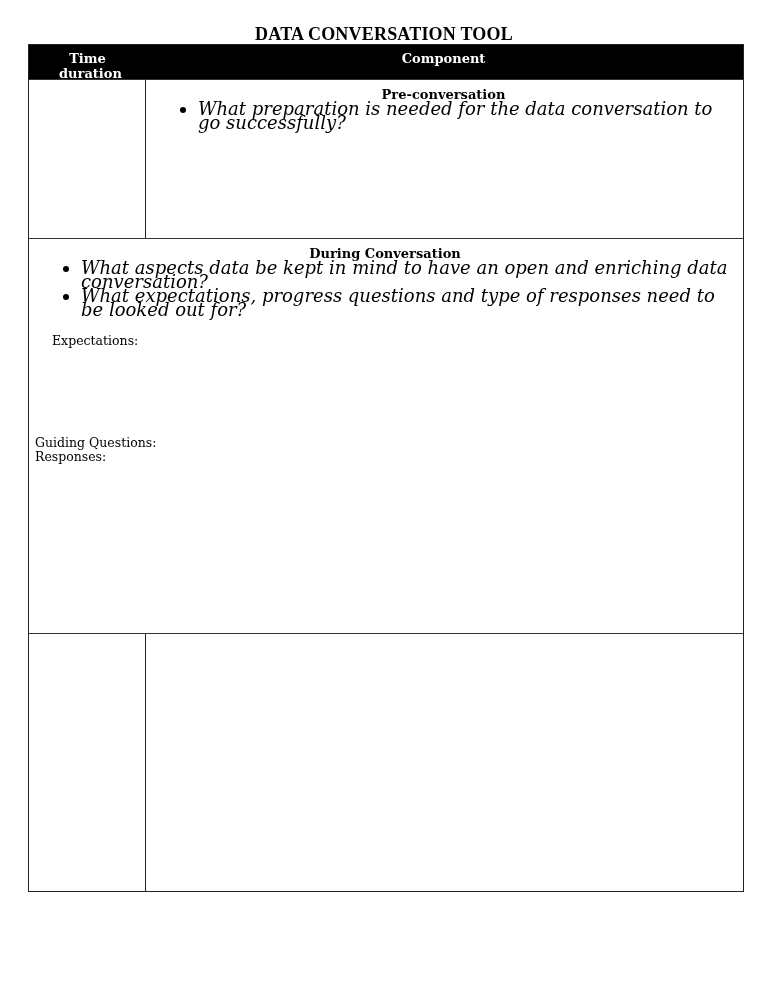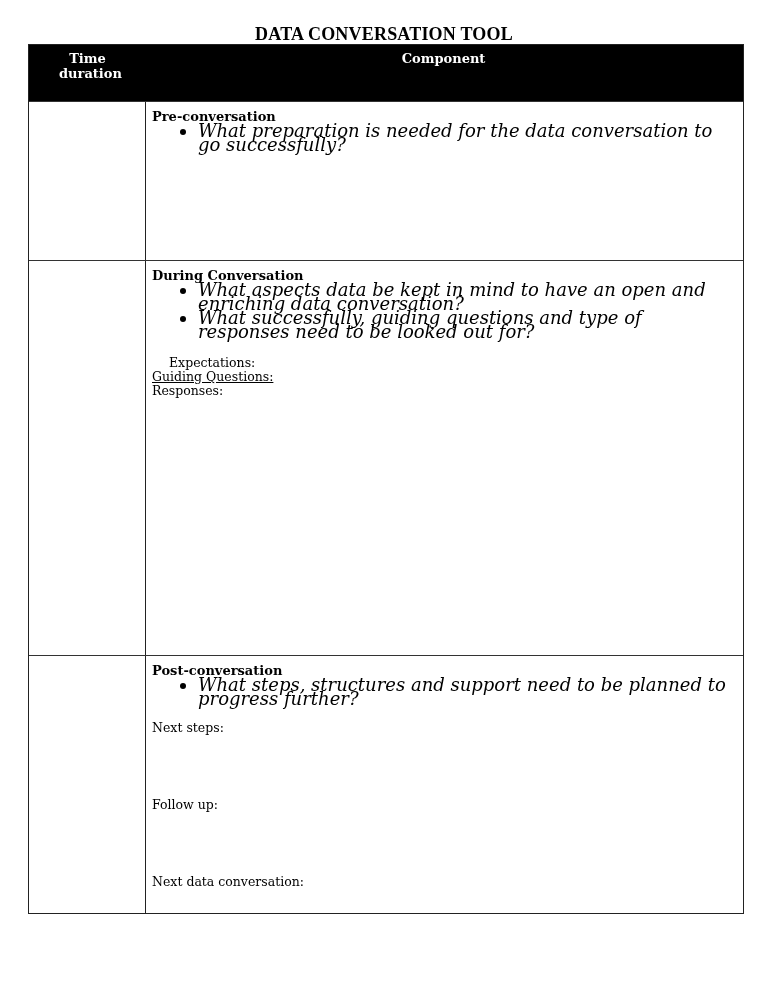--- a/index.html
+++ b/index.html
@@ -1,32 +1,32 @@
 <!DOCTYPE html>
 <html><head>
 <meta charset="utf-8">
 <style>
   html, body { margin:0; padding:0; background:#ffffff; }
   body { width:768px; height:994px; position:relative; font-family:"DejaVu Serif", serif; color:#000; overflow:hidden; }
   .title { position:absolute; left:0; width:768px; top:24px; text-align:center; font-family:"Liberation Serif", serif; font-weight:bold; font-size:18px; letter-spacing:0.2px; line-height:20px; }
   .table { position:absolute; left:28px; top:44px; width:716px; border:1.5px solid #222; box-sizing:border-box; }
   .row { display:flex; border-top:1.5px solid #333; box-sizing:border-box; }
-  .row.header { border-top:none; background:#000; color:#fff; height:56px; }
+  .row.header { border-top:none; background:#000; color:#fff; height:34px; }
   .cell-time { width:117px; border-right:1.5px solid #222; box-sizing:border-box; flex:none; }
   .cell-comp { flex:1; padding:8px 8px 0 6px; box-sizing:border-box; font-size:12.5px; line-height:14px; }
   .header .cell-time { border-right:none; text-align:center; font-weight:bold; font-size:13px; line-height:15px; padding-top:6px; font-family:"DejaVu Serif", serif; }
   .header .cell-comp { text-align:center; font-weight:bold; font-size:13px; padding-top:7px; }
-  .sec-title { font-weight:bold; font-size:13px; line-height:14px; }
+  .sec-title { font-weight:bold; font-size:13px; line-height:14px;text-align:center; }
   ul { margin:0; padding:0 0 0 46px; }
   li { font-style:italic; font-size:18px; line-height:14px; }
   .field { font-size:12.5px; line-height:14px; }
   .two { display:flex; }
   .two .a { width:338px; }
   .r1 { height:159px; }
-  .r2 { height:395px; }
+  .r2 { height:395px;flex-direction:column; }
   .r3 { height:258px; }
 </style>
 </head>
 <body>
 
 <div class="title">DATA CONVERSATION TOOL</div>
 
 <div class="table">
   <div class="row header">
     <div class="cell-time" style="padding-left:30px;padding-right:30px;">Time duration</div>
@@ -42,33 +42,24 @@
       </ul>
     </div>
   </div>
 
   <div class="row r2">
     <div class="cell-time"></div>
     <div class="cell-comp">
       <div class="sec-title">During Conversation</div>
       <ul>
         <li>What aspects data be kept in mind to have an open and enriching data conversation?</li>
-        <li>What successfully, guiding questions and type of responses need to be looked out for?</li>
+        <li>What expectations, progress questions and type of responses need to be looked out for?</li>
       </ul>
       <div class="field" style="margin-top:17px;margin-left:17px;">Expectations:</div>
-      <div class="field" style="text-decoration:underline;">Guiding Questions:</div>
+      <div class="field" style="margin-top:88px;">Guiding Questions:</div>
       <div class="field" style="">Responses:</div>
     </div>
   </div>
 
   <div class="row r3">
     <div class="cell-time"></div>
-    <div class="cell-comp">
-      <div class="sec-title">Post-conversation</div>
-      <ul>
-        <li>What steps, structures and support need to be planned to progress further?</li>
-      </ul>
-      <div class="field" style="margin-top:15px;">Next steps:</div>
-      <div class="field" style="margin-top:63px;">Follow up:</div>
-      <div class="field" style="margin-top:63px;">Next data conversation:</div>
-    </div>
   </div>
 </div>
 
 </body></html>

